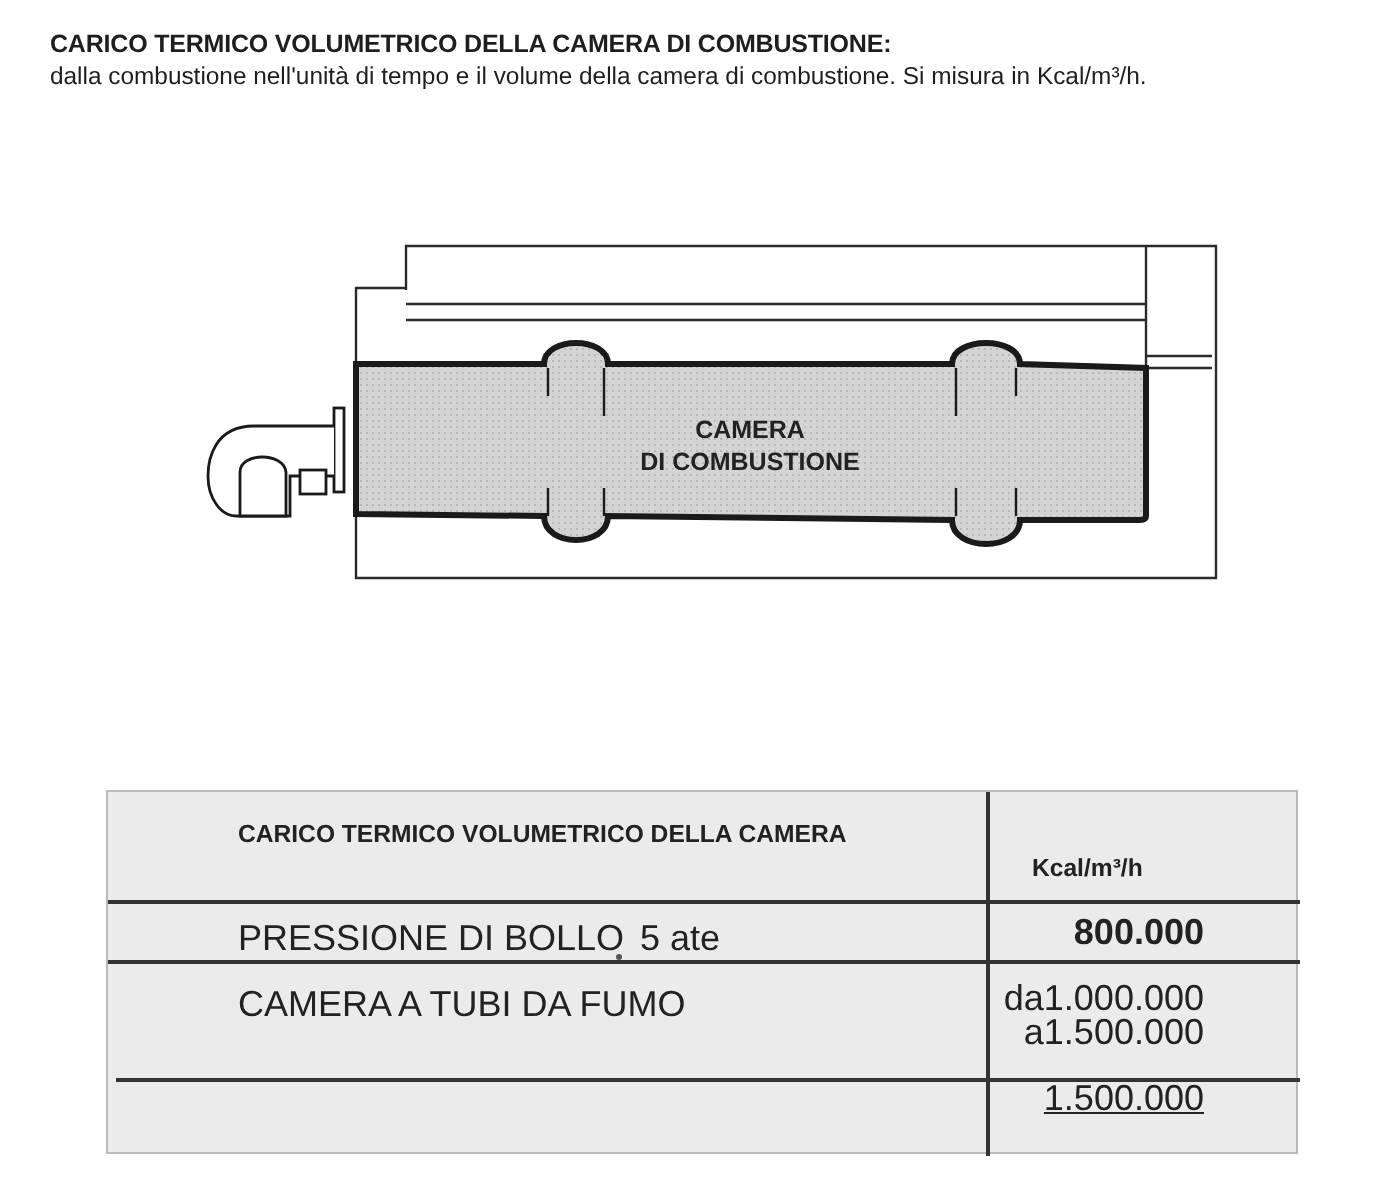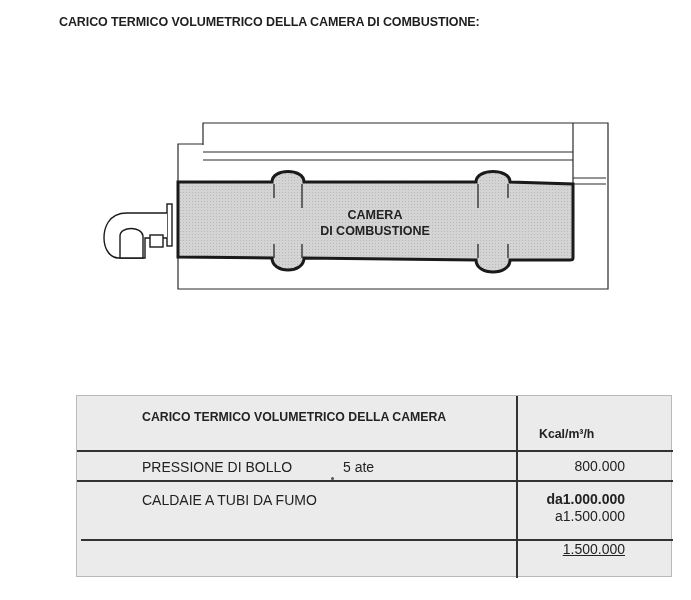--- a/index.html
+++ b/index.html
@@ -1,34 +1,35 @@
 <!DOCTYPE html>
 <html><head>
   <meta charset="utf-8">
   <style>
     html, body { margin: 0; padding: 0; background: #ffffff; }
     body { width: 691px; height: 600px; position: relative; overflow: hidden;
            font-family: "Liberation Sans", "DejaVu Sans", sans-serif; color: #1e1e1e; }
     .intro { position: absolute; left: 25px; top: 14px; font-size: 12.2px; line-height: 16px; }
-    .intro .heading { font-weight: bold; font-size: 12.5px; letter-spacing: -0.1px; margin-left: 34px; }
+    .intro .heading { font-weight: bold; font-size: 12.5px; letter-spacing: -0.1px; }
     .diagram { position: absolute; left: 0; top: 0; width: 691px; height: 320px; }
-    .table-wrap { position: absolute; left: 76px; top: 395px; width: 596px; height: 182px;
+    .table-wrap { position: absolute; left: 53px; top: 395px; width: 596px; height: 182px;
                   background: #ebebeb; border: 1px solid #b9b9b9; box-sizing: border-box; }
     .table-wrap .col-div { position: absolute; left: 439px; top: 0; width: 2px; height: 182px; background: #333; }
     .row-line { position: absolute; height: 2px; background: #333; }
-    .cell { position: absolute; font-size: 14px; color: #222; }
+    .cell { position: absolute; font-size: 18px; color: #222; }
     .hdr { font-weight: bold; font-size: 12.3px; line-height: 15px; }
     .val { text-align: right; width: 110px; line-height: 15px; }
     .dot { position: absolute; width: 3px; height: 3px; background: #555; border-radius: 50%; }
   </style>
 </head>
 <body>
 
 <div class="intro">
   <div class="heading">CARICO TERMICO VOLUMETRICO DELLA CAMERA DI COMBUSTIONE:</div>
+  <div>dalla combustione nell'unità di tempo e il volume della camera di combustione. Si misura in Kcal/m³/h.</div>
 </div>
 
 <svg class="diagram" viewBox="0 0 691 320" xmlns="http://www.w3.org/2000/svg">
   <defs>
     <pattern id="dots" width="3" height="3" patternUnits="userSpaceOnUse">
       <rect width="3" height="3" fill="#d4d4d4"></rect>
       <rect width="1" height="1" fill="#b8b8b8"></rect>
     </pattern>
   </defs>
 
@@ -72,20 +73,20 @@
   <div class="row-line" style="left:4px; top:143px; width:592px;"></div>
 
   <div class="cell hdr" style="left:65px; top:14px;">
     <div>CARICO  TERMICO VOLUMETRICO DELLA CAMERA</div>
   </div>
   <div class="cell hdr" style="left:462px; top:31px;">Kcal/m³/h</div>
 
   <div class="cell" style="left:65px; top:63px;">PRESSIONE DI BOLLO</div>
   <div class="dot" style="left:254px; top:81px;"></div>
   <div class="cell" style="left:266px; top:63px;">5 ate</div>
-  <div class="cell val" style="left:438px; top:63px;">800.000</div>
+  <div class="cell val" style="left:438px; top:63px;font-weight:bold;">800.000</div>
 
-  <div class="cell" style="left:65px; top:96px;">CALDAIE A TUBI DA FUMO</div>
-  <div class="cell val" style="left:438px; top:96px;font-weight:bold;">da1.000.000</div>
+  <div class="cell" style="left:65px; top:96px;">CAMERA A TUBI DA FUMO</div>
+  <div class="cell val" style="left:438px; top:96px;">da1.000.000</div>
   <div class="cell val" style="left:438px; top:113px;">a1.500.000</div>
 
   <div class="cell val" style="left:438px; top:146px;text-decoration:underline;">1.500.000</div>
 </div>
 
 </body></html>

